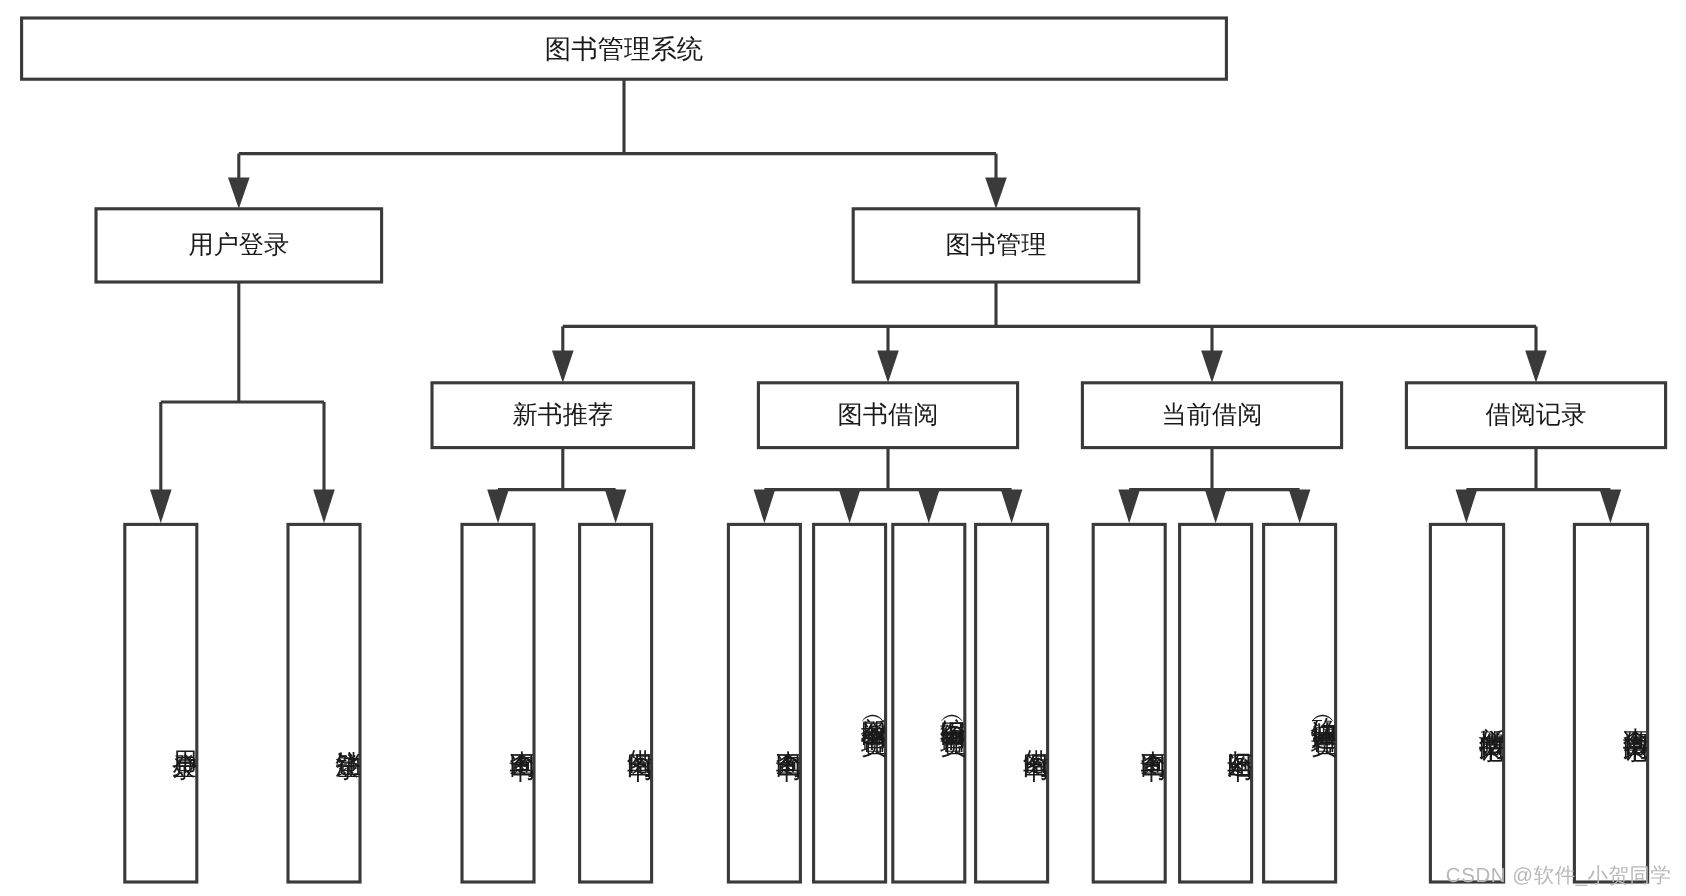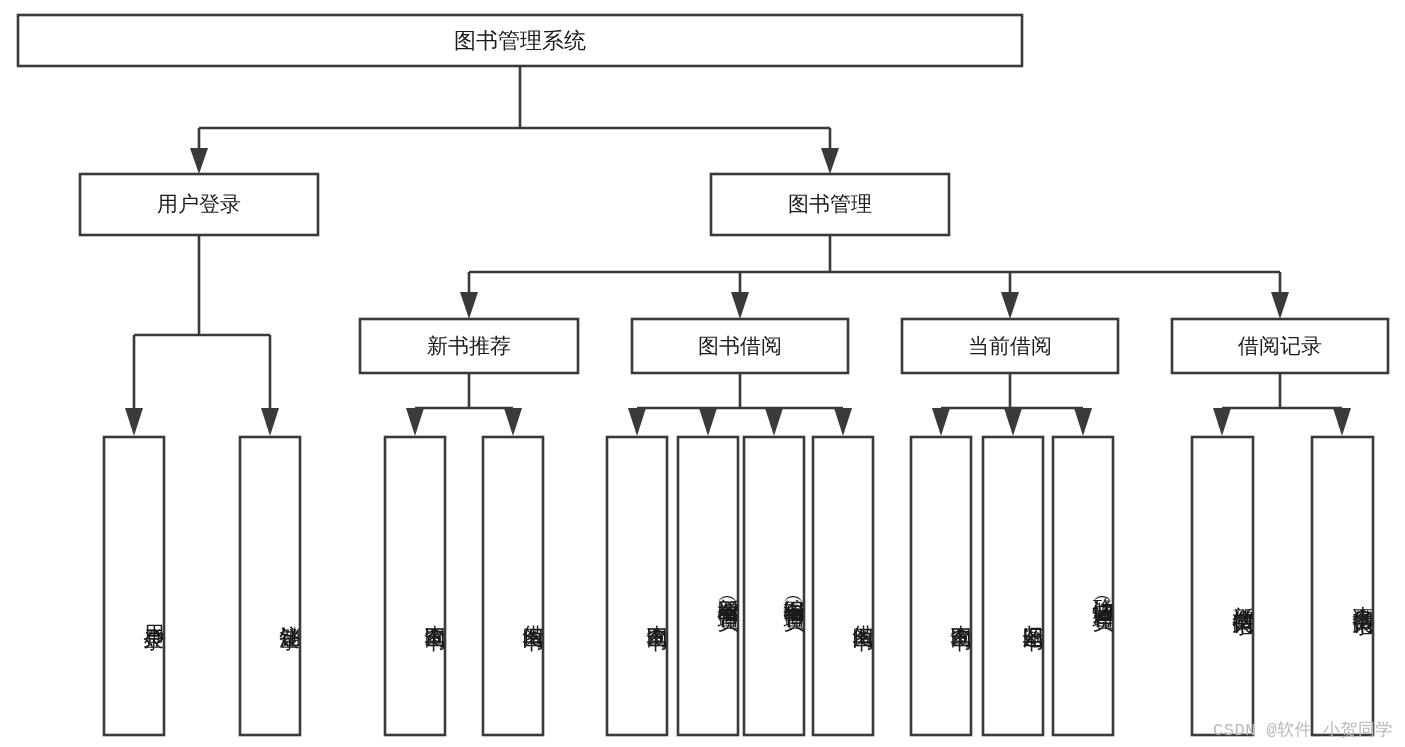--- a/index.html
+++ b/index.html
@@ -71,21 +71,21 @@
     white-space: nowrap;
     display: flex;
     align-items: flex-start;
     justify-content: center;
     pointer-events: none;
   }
   .watermark {
     position: absolute;
     right: 12px;
     bottom: 6px;
-    font-family: Liberation Mono, monospace;
+    font-family: Liberation Sans, sans-serif;
     font-size: 17px;
     color: #b8b8b8;
     white-space: nowrap;
     letter-spacing: 0.5px;
     margin-top: 26px;
   }
 </style>
 </head>
 <body>
 

